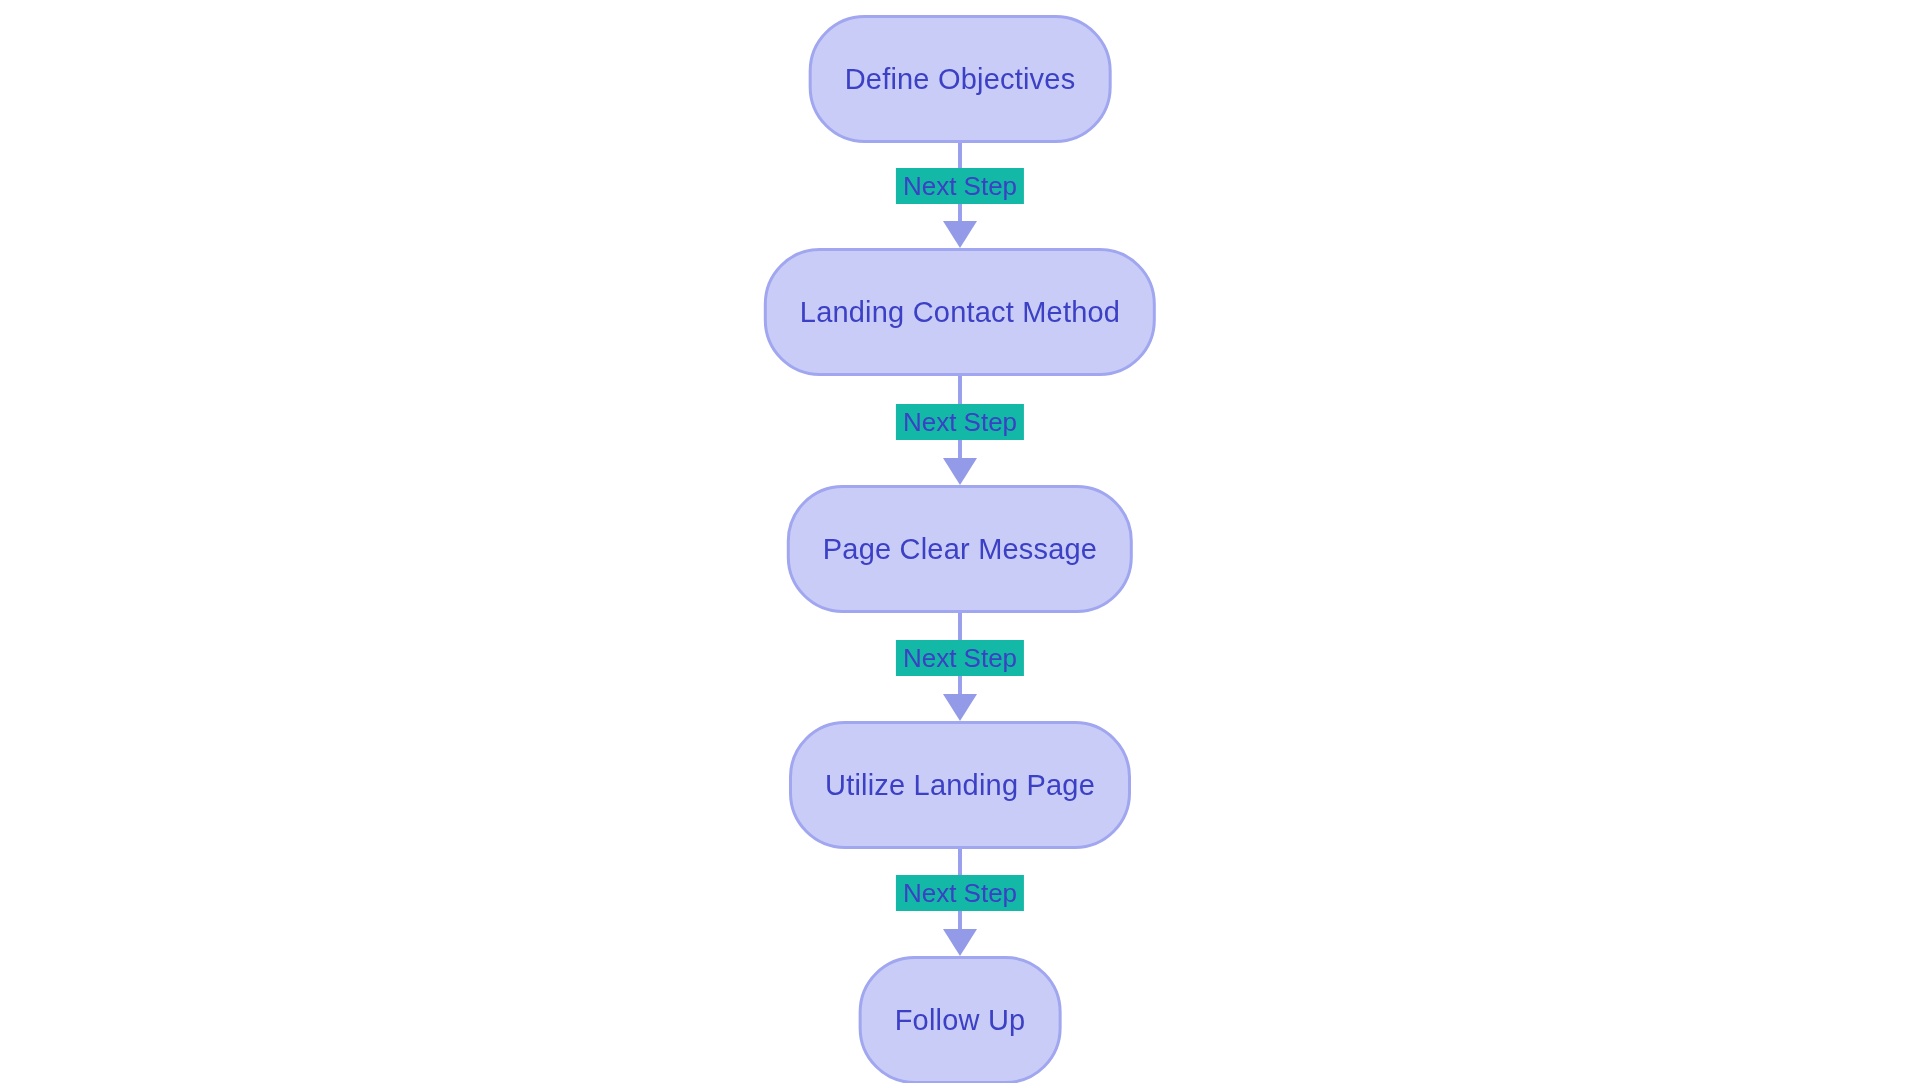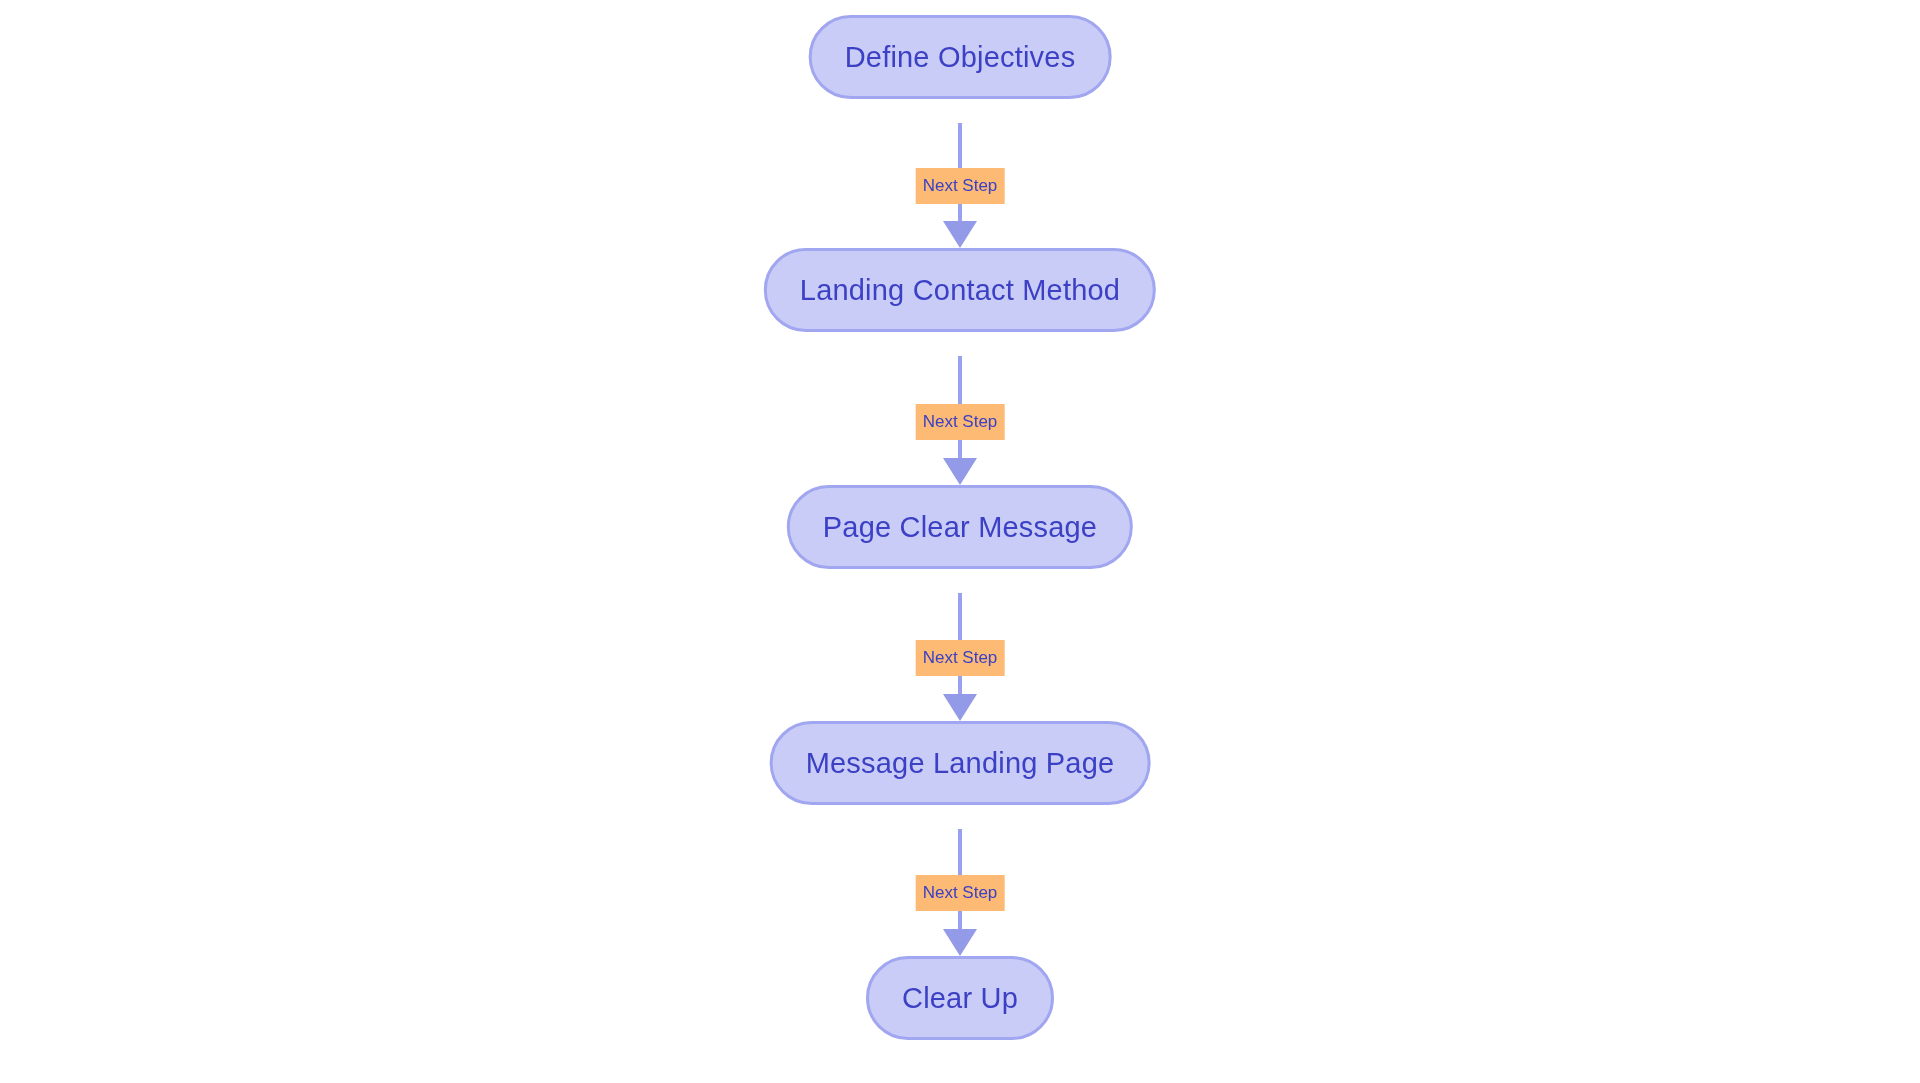--- a/index.html
+++ b/index.html
@@ -13,21 +13,21 @@
     height: 1083px;
     background: #ffffff;
     overflow: hidden;
     font-family: "Liberation Sans", "DejaVu Sans", sans-serif;
   }
   
   .node {
     position: absolute;
     left: 960px;
     transform: translateX(-50%);
-    height: 84px;
+    height: 128px;
     box-sizing: border-box;
     display: inline-flex;
     align-items: center;
     justify-content: center;
     padding: 0 33px;
     background: #c9ccf7;
     border: 3px solid #a0a6ef;
     border-radius: 56px;
     color: #3b40c4;
     font-size: 29px;
@@ -66,23 +66,23 @@
   }
   .arrowhead-1 { top: 221px; }
   .arrowhead-2 { top: 458px; }
   .arrowhead-3 { top: 694px; }
   .arrowhead-4 { top: 929px; }
 
   .edge-label {
     position: absolute;
     left: 960px;
     transform: translateX(-50%);
-    background: #fdba74;
+    background: #14b8a6;
     color: #3b40c4;
-    font-size: 17px;
+    font-size: 26px;
     line-height: 30px;
     padding: 3px 7px;
     white-space: nowrap;
     z-index: 2;
   }
   .edge-label-1 { top: 168px; }
   .edge-label-2 { top: 404px; }
   .edge-label-3 { top: 640px; }
   .edge-label-4 { top: 875px; }
 </style>
@@ -94,24 +94,24 @@
   <div class="node node-1">
     <span>Define Objectives</span>
   </div>
   <div class="node node-2">
     <span>Landing Contact Method</span>
   </div>
   <div class="node node-3">
     <span>Page Clear Message</span>
   </div>
   <div class="node node-4">
-    <span>Message Landing Page</span>
+    <span>Utilize Landing Page</span>
   </div>
   <div class="node node-5">
-    <span>Clear Up</span>
+    <span>Follow Up</span>
   </div>
 
   <div class="edge-line edge-line-1"></div>
   <div class="arrowhead arrowhead-1"></div>
   <div class="edge-label edge-label-1">Next Step</div>
 
   <div class="edge-line edge-line-2"></div>
   <div class="arrowhead arrowhead-2"></div>
   <div class="edge-label edge-label-2">Next Step</div>
 

